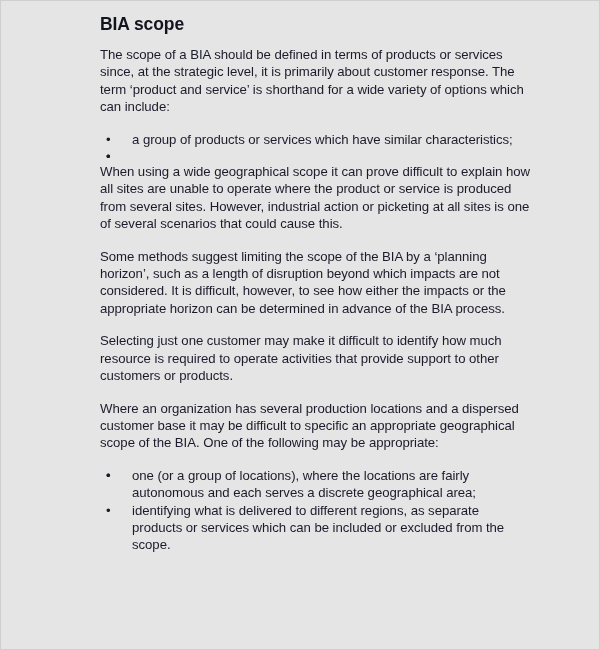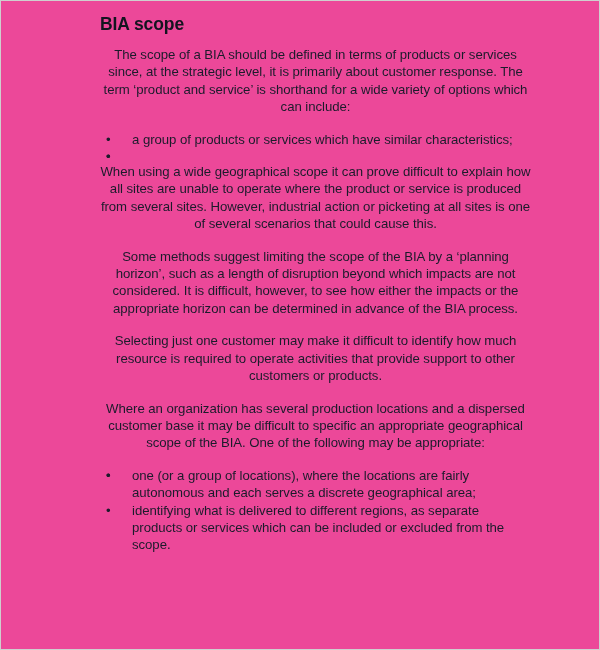--- a/index.html
+++ b/index.html
@@ -11,38 +11,38 @@
     width: 600px;
     height: 650px;
     font-family: "Liberation Sans", sans-serif;
     color: #1b1b2b;
     overflow: hidden;
   }
   .page {
     box-sizing: border-box;
     width: 600px;
     height: 650px;
-    background: #ec4899;
+    background: #e5e5e5;
     border: 1px solid #cfcfcf;
     padding: 10px 68px 10px 99px;
     overflow: hidden;
   }
   .doc-title {
     font-size: 17.5px;
     font-weight: bold;
     letter-spacing: -0.1px;
     line-height: 22px;
     margin: 2px 0 11px 0;
     color: #14141f;
   }
   .para {
     font-size: 13.2px;
     line-height: 17.4px;
     margin: 0 0 15px 0;
-    text-align: center;
+    text-align: left;
     letter-spacing: -0.05px;
   }
   .bullet-list {
     list-style: none;
     margin: 0 0 15px 0;
     padding: 0;
   }
   .bullet-item {
     position: relative;
     font-size: 13.2px;

